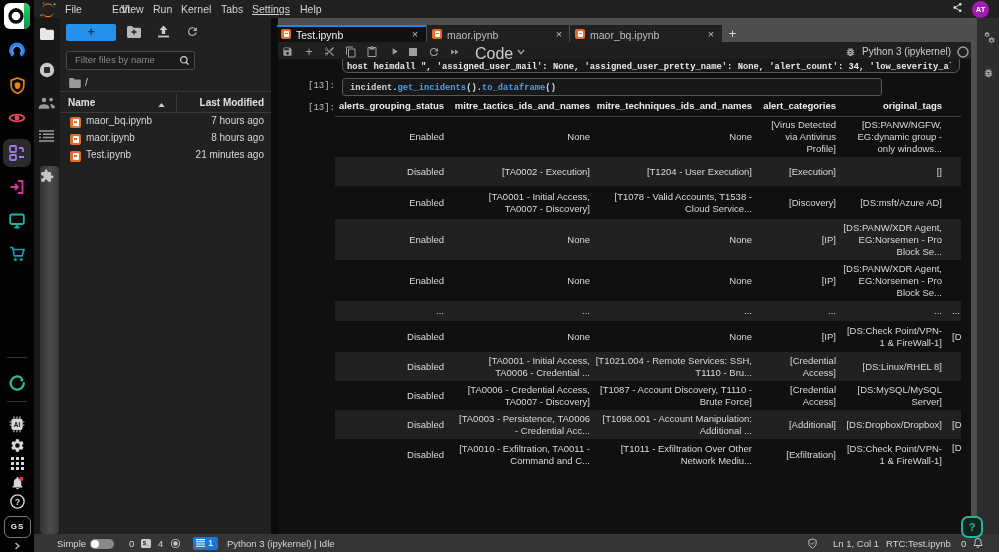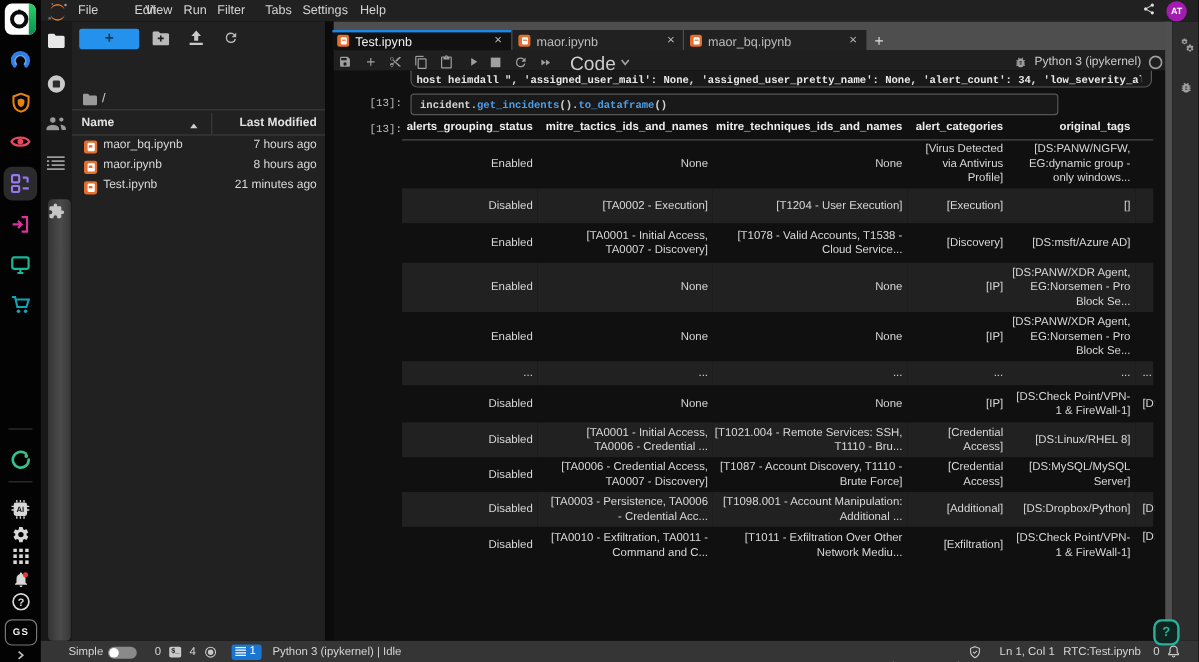--- a/index.html
+++ b/index.html
@@ -139,23 +139,23 @@
       <path d="M7 26 C11 32.5 16 35 22 35 C28 35 33 32.5 37 26 C34.5 33.5 28.9 38 22 38 C15.1 38 9.5 33.5 7 26 Z" fill="#f37726"></path>
       <path d="M7 15.5 C11 9 16 6.5 22 6.5 C28 6.5 33 9 37 15.5 C34.5 8 28.9 3.5 22 3.5 C15.1 3.5 9.5 8 7 15.5 Z" fill="#f37726"></path>
       <circle cx="38.5" cy="5.5" r="2.6" fill="#9e9e9e"></circle>
       <circle cx="5.5" cy="33" r="3.2" fill="#616262"></circle>
       <circle cx="11" cy="3.5" r="2" fill="#757575"></circle>
     </svg>
     <div class="abs menuitem" style="left:31px;top:3px;">File</div>
     <div class="abs menuitem" style="left:57px;top:3px;padding-left:21px;">Edit</div>
     <div class="abs menuitem" style="left:87px;top:3px;">View</div>
     <div class="abs menuitem" style="left:119px;top:3px;">Run</div>
-    <div class="abs menuitem" style="left:147px;top:3px;">Filter</div>
+    <div class="abs menuitem" style="left:147px;top:3px;">Kernel</div>
     <div class="abs menuitem" style="left:187px;top:3px;">Tabs</div>
-    <div class="abs menuitem" style="left:218px;top:3px;">Settings</div>
+    <div class="abs menuitem" style="left:218px;top:3px;text-decoration:underline;">Settings</div>
     <div class="abs menuitem" style="left:266px;top:3px;">Help</div>
 
     <svg class="abs" style="left:918px;top:2px;" width="11" height="11" viewBox="0 0 24 24">
       <path fill="#e0e0e0" d="M18 16.1c-.76 0-1.44.3-1.96.77L8.9 12.7c.05-.23.1-.46.1-.7s-.05-.47-.1-.7l7.05-4.11c.54.5 1.25.81 2.05.81a3 3 0 1 0-3-3c0 .24.04.47.09.7L8.04 9.81A2.99 2.99 0 0 0 3 12a3 3 0 0 0 5.04 2.19l7.12 4.16c-.05.21-.08.43-.08.65a2.92 2.92 0 1 0 2.92-2.9z"></path>
     </svg>
     <div class="abs" style="left:938px;top:1px;width:17px;height:17px;border-radius:50%;background:#a21caf;color:#fff;font-size:7.5px;font-weight:bold;text-align:center;line-height:17px;">AT</div>
   </div>
   <div class="abs" id="sidestrip">
 
     <svg class="abs" style="left:6px;top:10px;" width="14" height="12" viewBox="0 0 14 12">
@@ -200,20 +200,26 @@
 
     <svg class="abs" style="left:97px;top:7px;" width="13" height="13" viewBox="0 0 13 13">
       <path d="M6.5 0.5 L10.5 5 H8.2 V9 H4.8 V5 H2.5 Z" fill="#c9c9c9"></path>
       <path d="M1 11.5 h11" stroke="#c9c9c9" stroke-width="1.8"></path>
     </svg>
 
     <svg class="abs" style="left:126px;top:7px;" width="13" height="13" viewBox="0 0 24 24">
       <path fill="#b9b9b9" d="M17.65 6.35A7.96 7.96 0 0 0 12 4a8 8 0 1 0 7.73 10h-2.08A6 6 0 1 1 12 6c1.66 0 3.14.69 4.22 1.78L13 11h7V4l-2.35 2.35z"></path>
     </svg>
 
+    <div class="abs" style="left:6px;top:33px;width:127px;height:17px;background:#1b1b1b;border:1px solid #4a4a4a;border-radius:2px;">
+      <div class="abs" style="left:8px;top:2px;color:#8a8a8a;font-size:9.5px;">Filter files by name</div>
+      <svg class="abs" style="left:112px;top:3px;" width="11" height="11" viewBox="0 0 24 24">
+        <path fill="none" stroke="#d0d0d0" stroke-width="2.6" d="M10.5 3.5a7 7 0 1 1 0 14 7 7 0 0 1 0-14zm5.6 12.8L21 21"></path>
+      </svg>
+    </div>
 
     <svg class="abs" style="left:9px;top:60px;" width="12" height="10" viewBox="0 0 14 12">
       <path d="M0 1.5 C0 .7.7 0 1.5 0 H5 l1.5 1.8 h6 c.8 0 1.5.7 1.5 1.5 v7.2 c0 .8-.7 1.5-1.5 1.5 h-11 C.7 12 0 11.3 0 10.5 Z" fill="#9a9a9a"></path>
     </svg>
     <div class="abs" style="left:25px;top:58px;color:#cfcfcf;font-size:10.5px;">/</div>
 
     <div class="abs" style="left:0;top:73px;width:211px;height:1px;background:#3a3a3a;"></div>
     <div class="abs" style="left:8px;top:79px;color:#e2e2e2;font-size:10px;font-weight:bold;">Name</div>
     <svg class="abs" style="left:98px;top:85px;" width="7" height="4" viewBox="0 0 8 5">
         <path d="M4 0 L8 5 H0 Z" fill="#cfcfcf"></path>
@@ -401,21 +407,21 @@
               <td>[T1087 - Account Discovery, T1110 -<br>Brute Force]</td>
               <td>[Credential<br>Access]</td>
               <td>[DS:MySQL/MySQL<br>Server]</td>
               <td class="c6"></td>
             </tr>
       <tr style="height:29px;">
               <td>Disabled</td>
               <td>[TA0003 - Persistence, TA0006<br>- Credential Acc...</td>
               <td>[T1098.001 - Account Manipulation:<br>Additional ...</td>
               <td>[Additional]</td>
-              <td>[DS:Dropbox/Python]</td>
+              <td>[DS:Dropbox/Dropbox]</td>
               <td class="c6">[DS</td>
             </tr>
       <tr style="height:31px;">
               <td>Disabled</td>
               <td>[TA0010 - Exfiltration, TA0011 -<br>Command and C...</td>
               <td>[T1011 - Exfiltration Over Other<br>Network Mediu...</td>
               <td>[Exfiltration]</td>
               <td>[DS:Check Point/VPN-<br>1 &amp; FireWall-1]</td>
               <td class="c6" style="vertical-align:top;padding-top:3px;">[DS</td>
             </tr>

